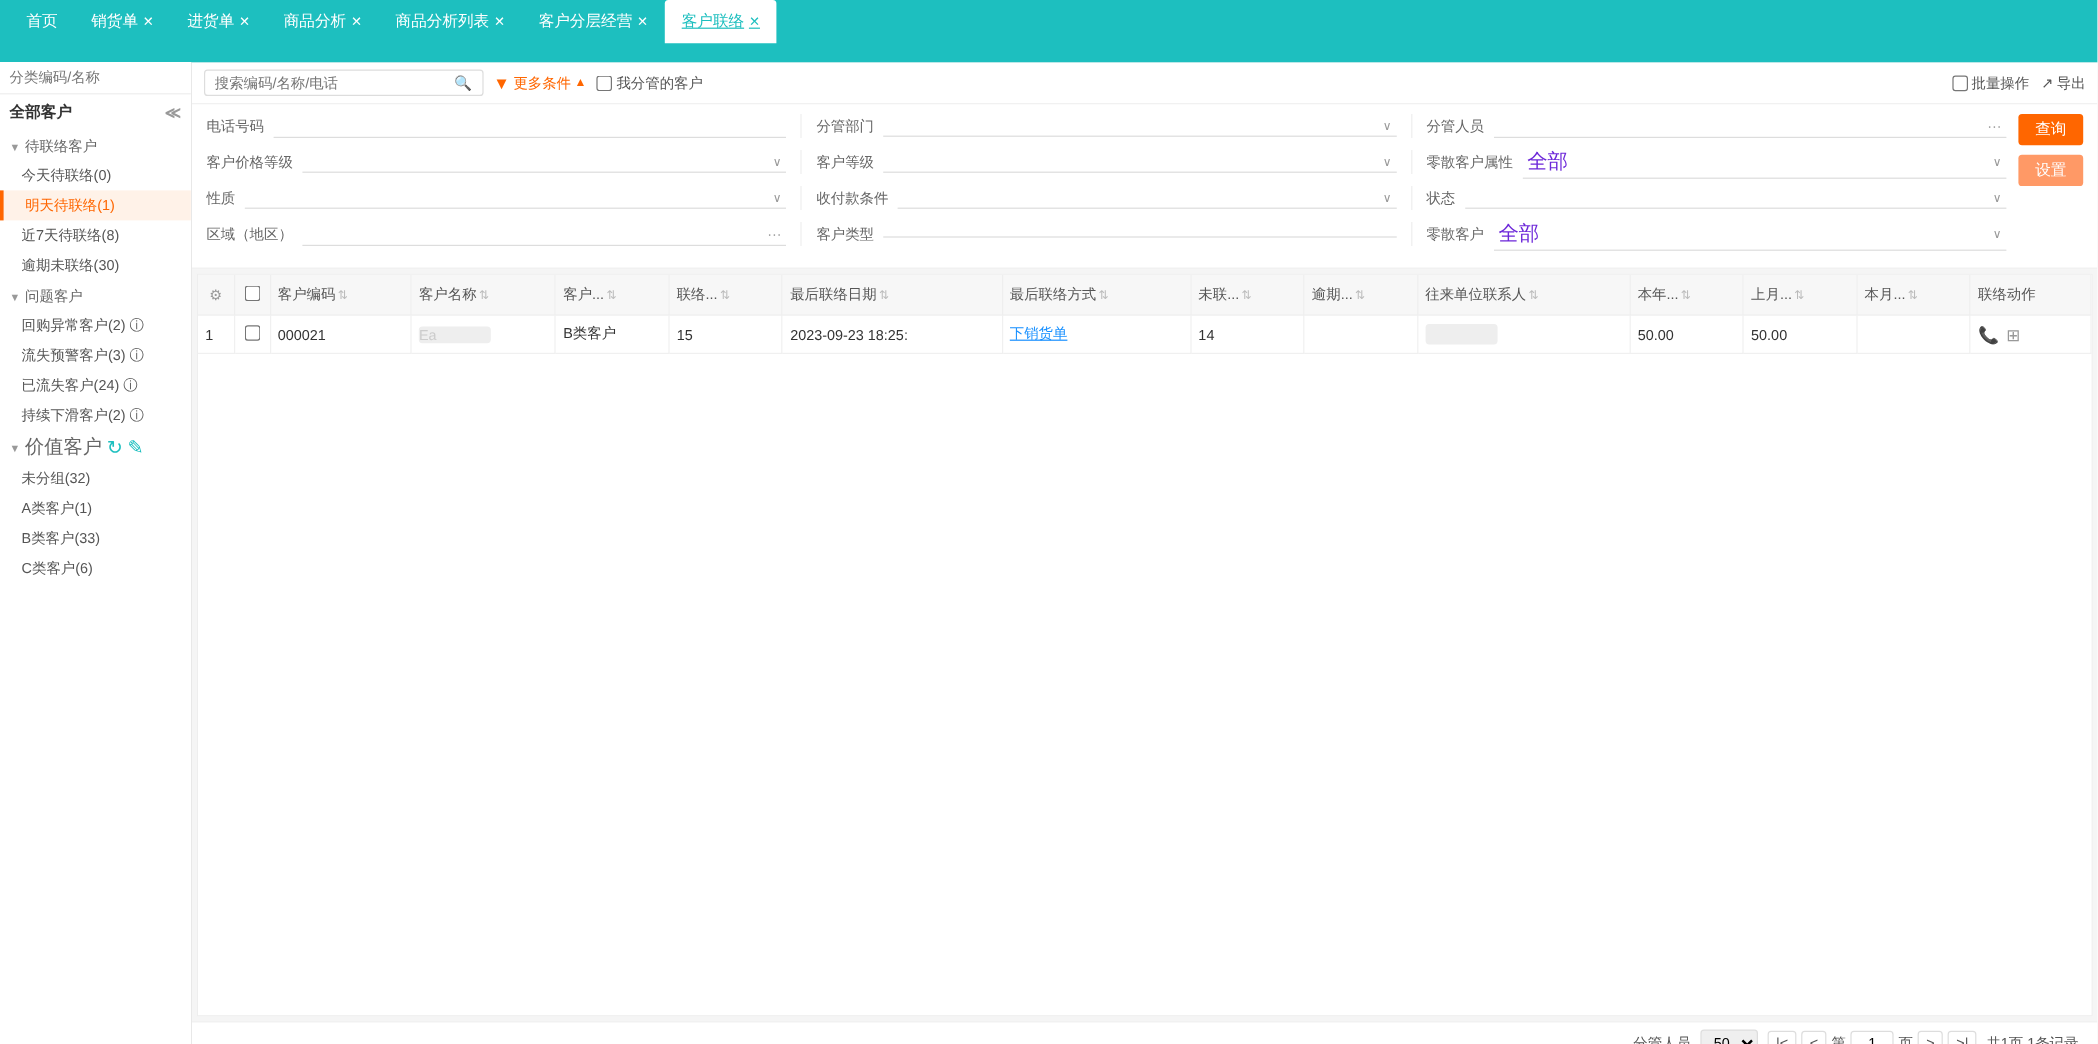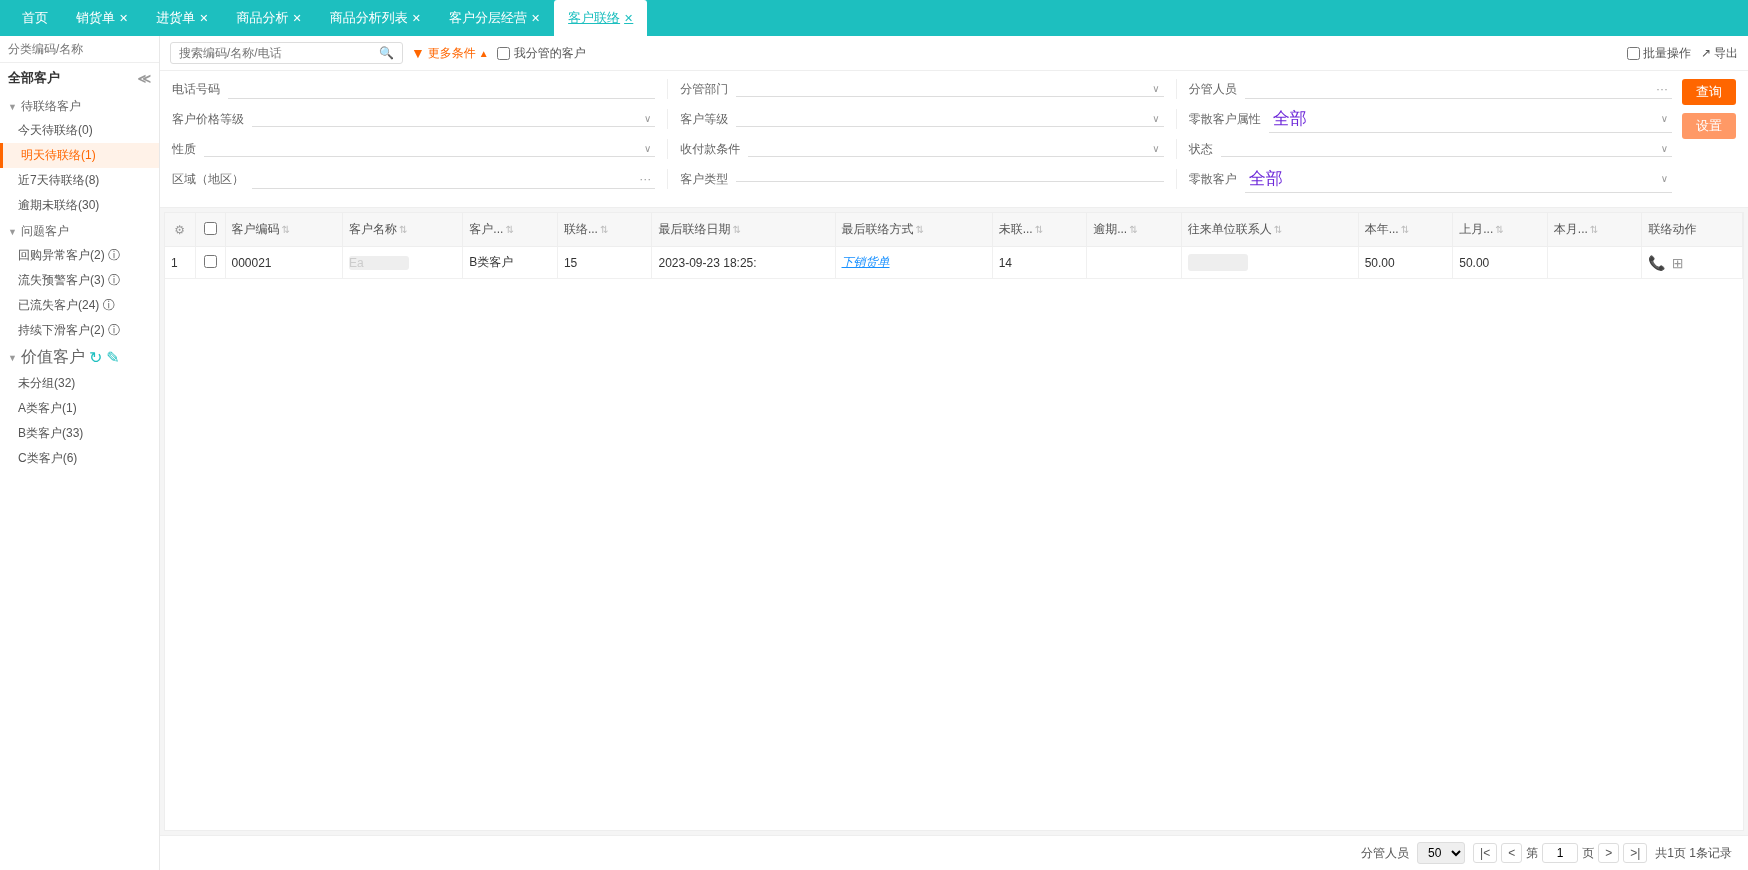--- a/index.html
+++ b/index.html
@@ -1,19 +1,19 @@
 <!DOCTYPE html>
 <html><head>
   <meta charset="utf-8">
   <style>
     * { margin: 0; padding: 0; box-sizing: border-box; }
     body { font-family: 'Microsoft YaHei', Arial, sans-serif; font-size: 12px; background: #f5f5f5; color: #333; width: 1748px; min-height: 870px; overflow-x: hidden; }
 
     
-    .top-nav { display: flex; align-items: flex-end; background: #1dbfbf; height: 36px; padding: 0 8px; }
+    .top-nav { display: flex; align-items: flex-start; background: #1dbfbf; height: 52px; padding: 0 8px; }
     .nav-item { color: #fff; padding: 0 14px; height: 36px; display: flex; align-items: center; font-size: 13px; cursor: pointer; white-space: nowrap; }
     .nav-item.active { background: #fff; color: #1dbfbf; border-radius: 3px 3px 0 0; text-decoration: underline; }
     .nav-close { margin-left: 4px; font-size: 11px; color: inherit; }
 
     
     .main-layout { display: flex; height: calc(870px - 36px); }
 
     
     .sidebar { width: 160px; background: #fff; border-right: 1px solid #e8e8e8; overflow-y: auto; flex-shrink: 0; }
     .sidebar-search { display: flex; align-items: center; padding: 6px 8px; border-bottom: 1px solid #eee; }
@@ -57,21 +57,21 @@
     .setting-btn { background: #ff9966; color: #fff; border: none; border-radius: 3px; padding: 4px 14px; cursor: pointer; font-size: 13px; white-space: nowrap; margin-top: 4px; }
     .btn-group { display: flex; flex-direction: column; gap: 4px; margin-left: 10px; }
 
     
     .table-container { flex: 1; overflow: auto; background: #fff; margin: 4px; border: 1px solid #eee; }
     table { width: 100%; border-collapse: collapse; font-size: 12px; }
     thead tr { background: #f7f7f7; }
     th { padding: 8px 6px; border-bottom: 1px solid #eee; border-right: 1px solid #eee; color: #555; font-weight: normal; white-space: nowrap; text-align: left; cursor: pointer; }
     th .sort-icon { color: #bbb; margin-left: 2px; font-size: 10px; }
     td { padding: 7px 6px; border-bottom: 1px solid #f0f0f0; border-right: 1px solid #f0f0f0; color: #333; white-space: nowrap; }
-    .link-text { color: #1890ff; cursor: pointer; text-decoration: underline; font-style: italic; }
+    .link-text { color: #1890ff; cursor: pointer; text-decoration: underline; }
     .action-icons { display: flex; gap: 6px; }
     .action-icon { color: #999; cursor: pointer; font-size: 14px; }
     .blurred { color: #ccc; background: #eee; border-radius: 3px; min-width: 60px; display: inline-block; }
 
     
     .footer { display: flex; align-items: center; justify-content: flex-end; padding: 6px 16px; background: #fff; border-top: 1px solid #eee; gap: 8px; font-size: 12px; color: #555; }
     .footer-select { border: 1px solid #ddd; border-radius: 3px; padding: 2px 6px; font-size: 12px; cursor: pointer; }
     .footer-nav { display: flex; align-items: center; gap: 4px; }
     .footer-nav button { border: 1px solid #ddd; background: #fff; border-radius: 3px; padding: 2px 6px; cursor: pointer; font-size: 12px; color: #555; }
     .footer-nav button:disabled { color: #ccc; cursor: not-allowed; }

